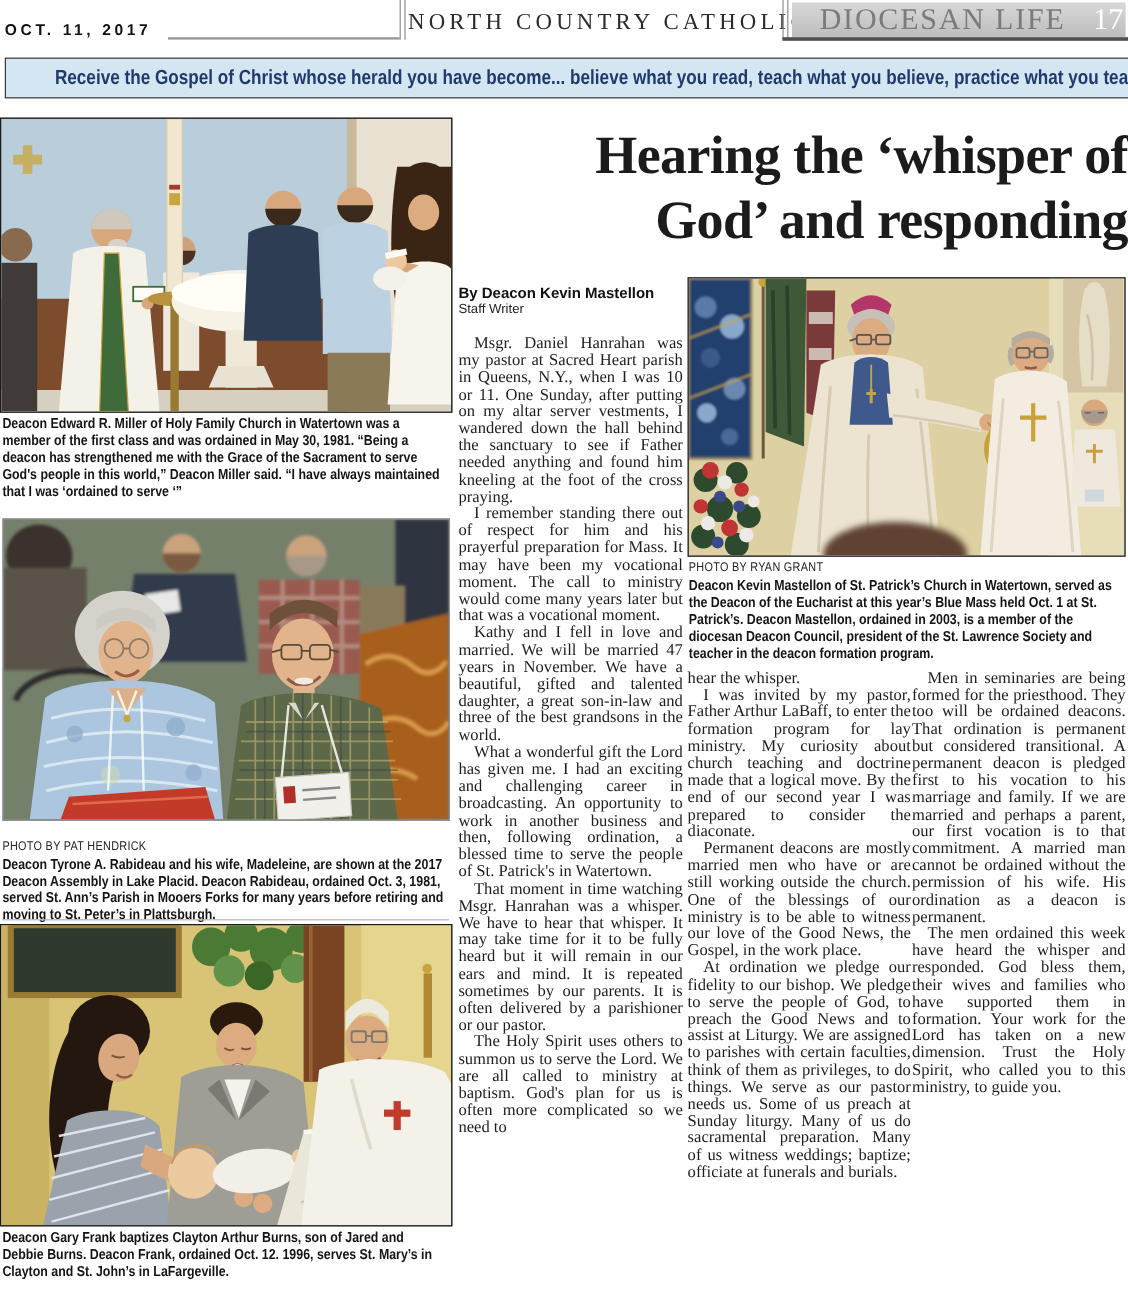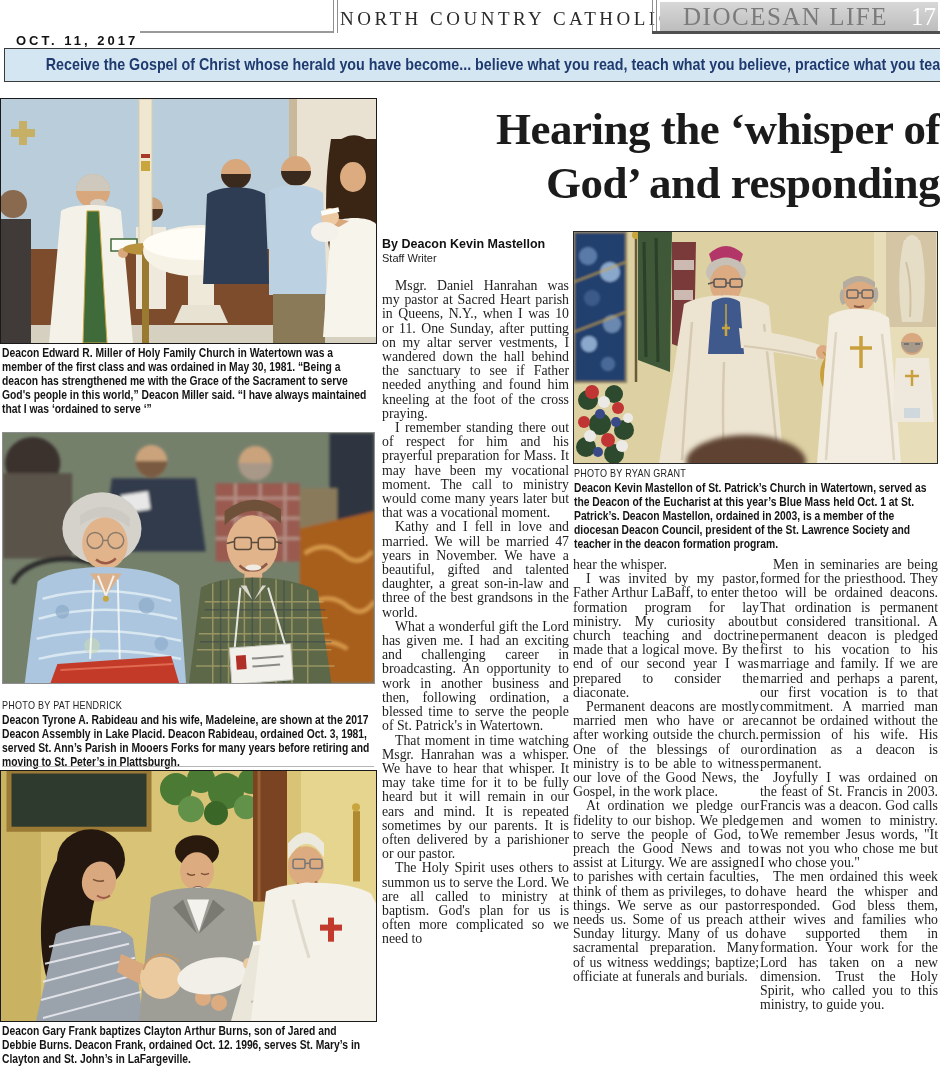--- a/index.html
+++ b/index.html
@@ -45,21 +45,21 @@
   .byrole   { font-family:Liberation Sans, sans-serif; font-size:11px; color:#222; margin-top:1px; }
   .bodycol  { font-size:13.8px; line-height:14.2px; text-align:justify; color:#1d1d1d; }
   .bodycol p { margin:0; text-indent:13px; }
   .bodycol.continued p:first-child { text-indent:0; }
 </style>
 </head>
 <body>
 
 <div class="page">
 
-  <div class="abs hdr-date" style="left:16px; top:17px;margin-top:16px;">OCT. 11, 2017</div>
+  <div class="abs hdr-date" style="left:4px; top:17px;">OCT. 11, 2017</div>
   <div class="abs hdr-rule" style="left:140px; top:31px; width:193px; height:2px;"></div>
   <div class="abs vrule" style="left:333px; top:0; height:33px;"></div>
   <div class="abs masthead" style="left:340px; top:8px; width:312px;">NORTH COUNTRY CATHOLIC</div>
   <div class="abs vrule" style="left:652px; top:0; height:33px;"></div>
   <div class="abs section-box" style="left:660px; top:2px; width:278px; height:29px;">
     <div class="section-title">DIOCESAN LIFE</div>
     <div class="page-num">17</div>
   </div>
   <div class="abs section-rule" style="left:652px; top:31px; width:288px; height:3px;"></div>
 
@@ -408,23 +408,22 @@
   <div class="abs cap" style="left:574px; top:466px; width:361px;">
     <div class="cap-in">
       <div class="credit">PHOTO BY RYAN GRANT</div>
       <div>Deacon Kevin Mastellon of St. Patrick’s Church in Watertown, served as the Deacon of the Eucharist at this year’s Blue Mass held Oct. 1 at St. Patrick’s. Deacon Mastellon, ordained in 2003, is a member of the diocesan Deacon Council, president of the St. Lawrence Society and teacher in the deacon formation program.</div>
     </div>
   </div>
 
   <div class="abs bodycol continued" style="left:573px; top:558px; width:186px;">
       <p>hear the whisper.</p>
       <p>I was invited by my pastor, Father Arthur LaBaff, to enter the formation program for lay ministry.  My curiosity about church teaching and doctrine made that a logical move.  By the end of our second year I was prepared to consider the diaconate.</p>
-      <p>Permanent deacons are mostly married men who have or are after working outside the church. One of the blessings of our ministry is to be able to witness our love of the Good News, the Gospel, in the work place.</p>
+      <p>Permanent deacons are mostly married men who have or are still working outside the church. One of the blessings of our ministry is to be able to witness our love of the Good News, the Gospel, in the work place.</p>
       <p>At ordination we pledge our fidelity to our bishop. We pledge to serve the people of God, to preach the Good News and to assist at Liturgy.  We are assigned to parishes with certain faculties, think of them as privileges, to do things.  We serve as our pastor needs us. Some of us preach at Sunday liturgy.  Many of us do sacramental preparation. Many of us witness weddings; baptize; officiate at funerals and burials.</p>
     </div>
 
   <div class="abs bodycol" style="left:760px; top:558px; width:178px;">
       <p>Men in seminaries are being formed for the priesthood.  They too will be ordained deacons.  That ordination is permanent but considered transitional.  A permanent deacon is pledged first to his vocation to his marriage and family. If we are married and perhaps a parent, our first vocation is to that commitment. A married man cannot be ordained without the permission of his wife.  His ordination as a deacon is permanent.</p>
-      <p>Joyfully I was ordained on the feast of St. Francis in 2003.  Francis was a deacon. God calls men and women to ministry.  We remember Jesus words, "It was not you who chose me but I who chose you."</p>
       <p>The men ordained this week have heard the whisper and responded.  God bless them, their wives and families who have supported them in formation. Your work for the Lord has taken on a new dimension. Trust the Holy Spirit, who called you to this ministry, to guide you.</p>
     </div>
 
 </div>
 
 </body></html>

